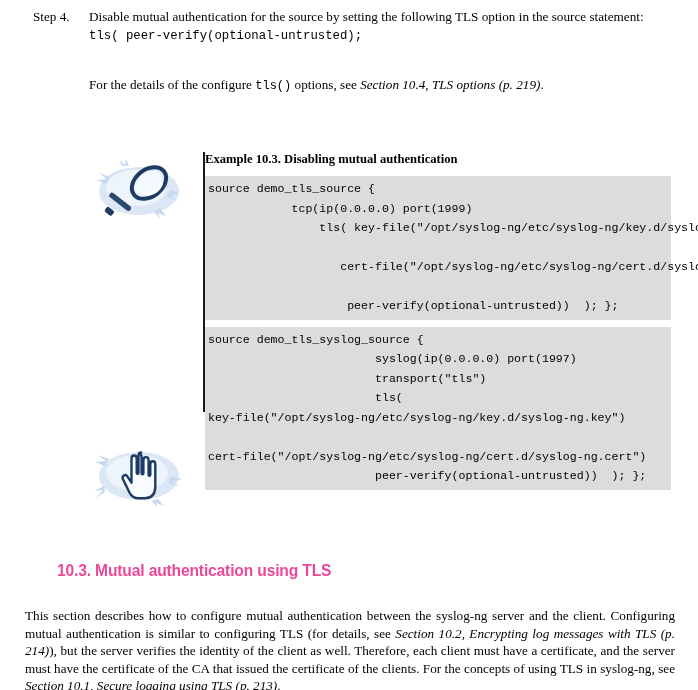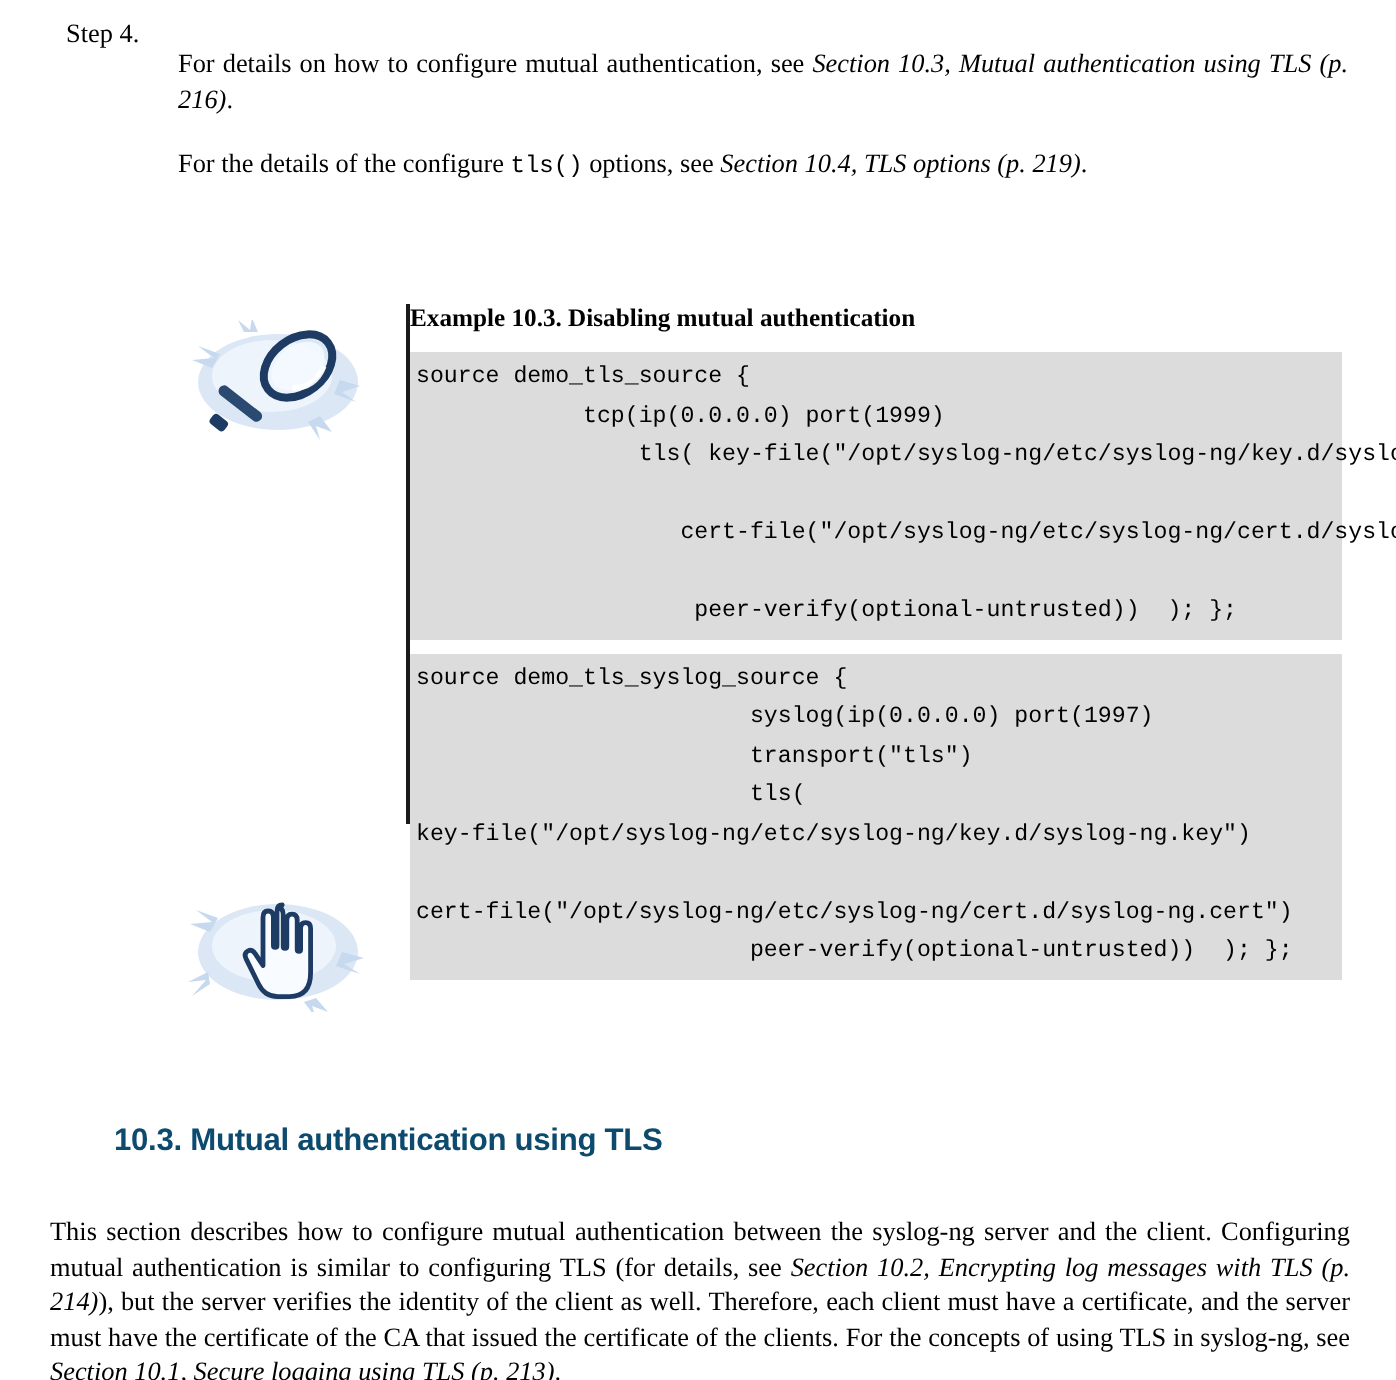--- a/index.html
+++ b/index.html
@@ -130,21 +130,21 @@
 
   
   .section-heading {
     position: absolute;
     left: 57px;
     top: 562px;
     font-family: "Liberation Sans", sans-serif;
     font-weight: bold;
     font-size: 15.6px;
     letter-spacing: -0.15px;
-    color: #0c4a6e;
+    color: #ec4899;
   }
 
   
   .closing {
     position: absolute;
     left: 25px;
     top: 595px;
     width: 650px;
     font-size: 13.2px;
     line-height: 17.6px;
@@ -157,22 +157,23 @@
   .icon-svg { display: block; }
 </style>
 </head>
 <body>
 
 <div class="page">
 
   <div class="step-row">
     <div class="step-label">Step 4.</div>
     <div class="step-body">
+      <p>Disable mutual authentication for the source by setting the following TLS option in the source statement:</p>
+      <div class="mono-line">tls( peer-verify(optional-untrusted);</div>
       <div class="para-gap"></div>
-      <p><span>For details on how to configure mutual authentication, see </span><i>Section 10.3, Mutual authentication using TLS (p. 216)</i><span>.</span></p>
       <div class="para-gap"></div>
       <p><span>For the details of the configure </span><span class="mono">tls()</span><span> options, see </span><i>Section 10.4, TLS options (p. 219)</i><span>.</span></p>
     </div>
   </div>
 
   <div class="admon" id="example-block">
     <div class="admon-icon">
       <svg class="icon-svg" width="96" height="62" viewBox="0 0 96 62" xmlns="http://www.w3.org/2000/svg">
         <ellipse cx="47" cy="31" rx="40" ry="24" fill="#dbe7f5"></ellipse>
         <ellipse cx="44" cy="28" rx="30" ry="18" fill="#eef4fc"></ellipse>

